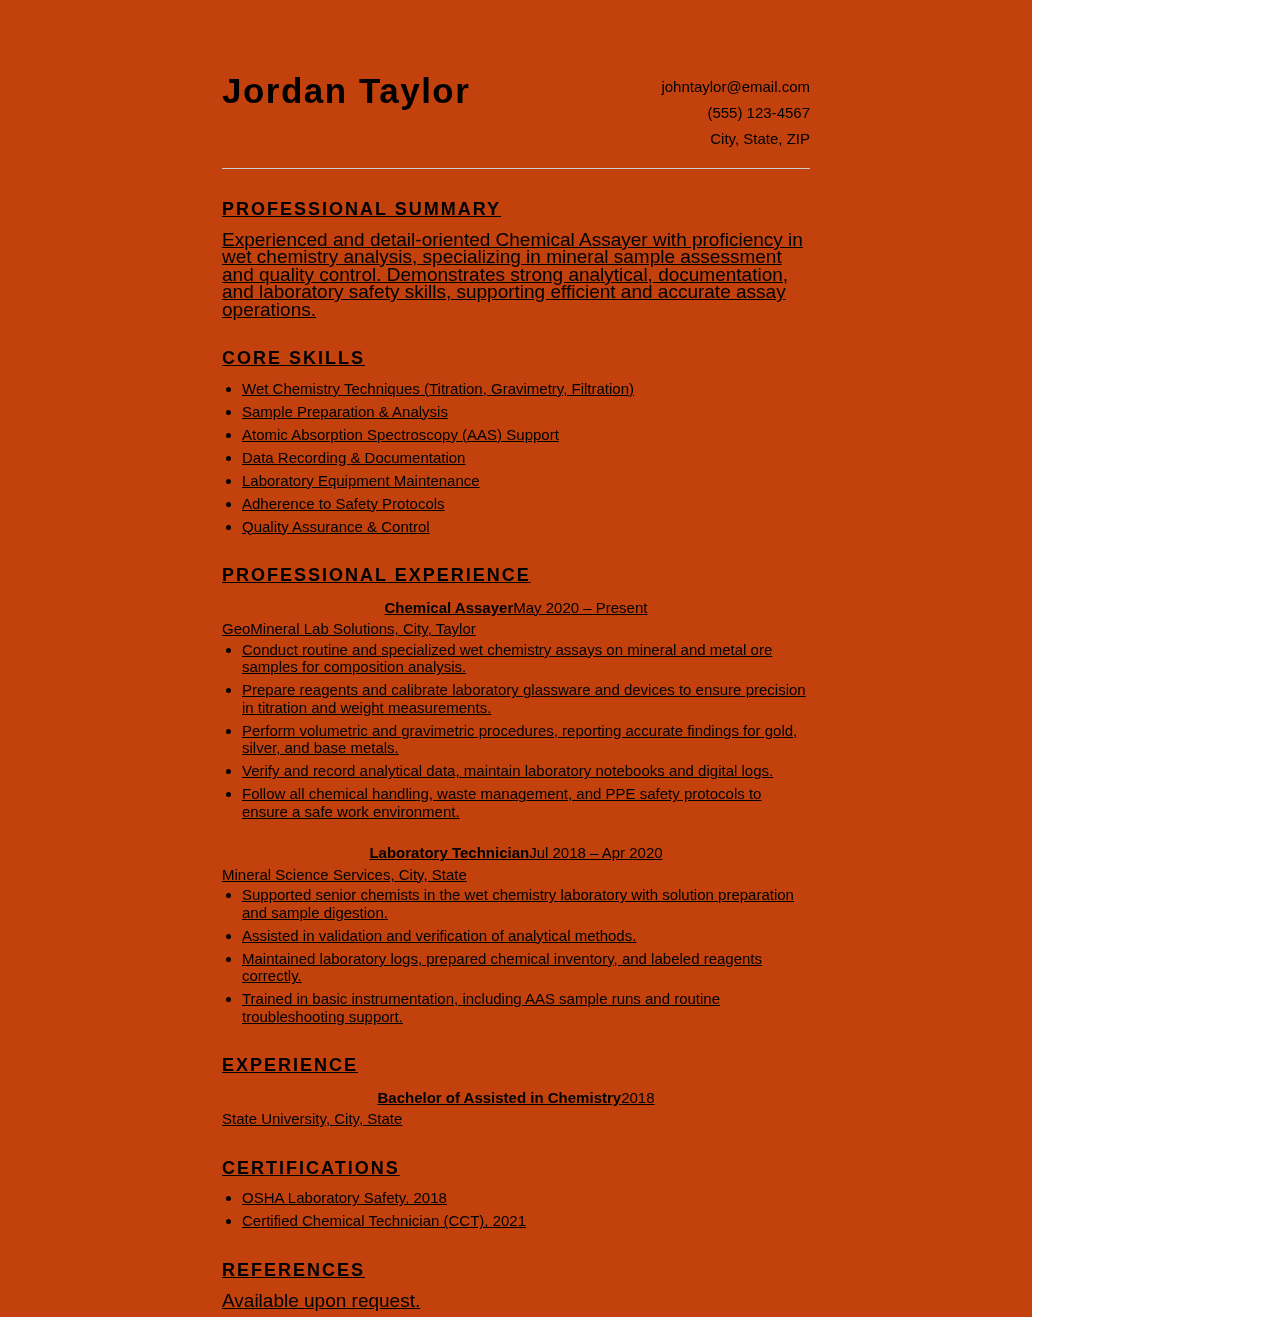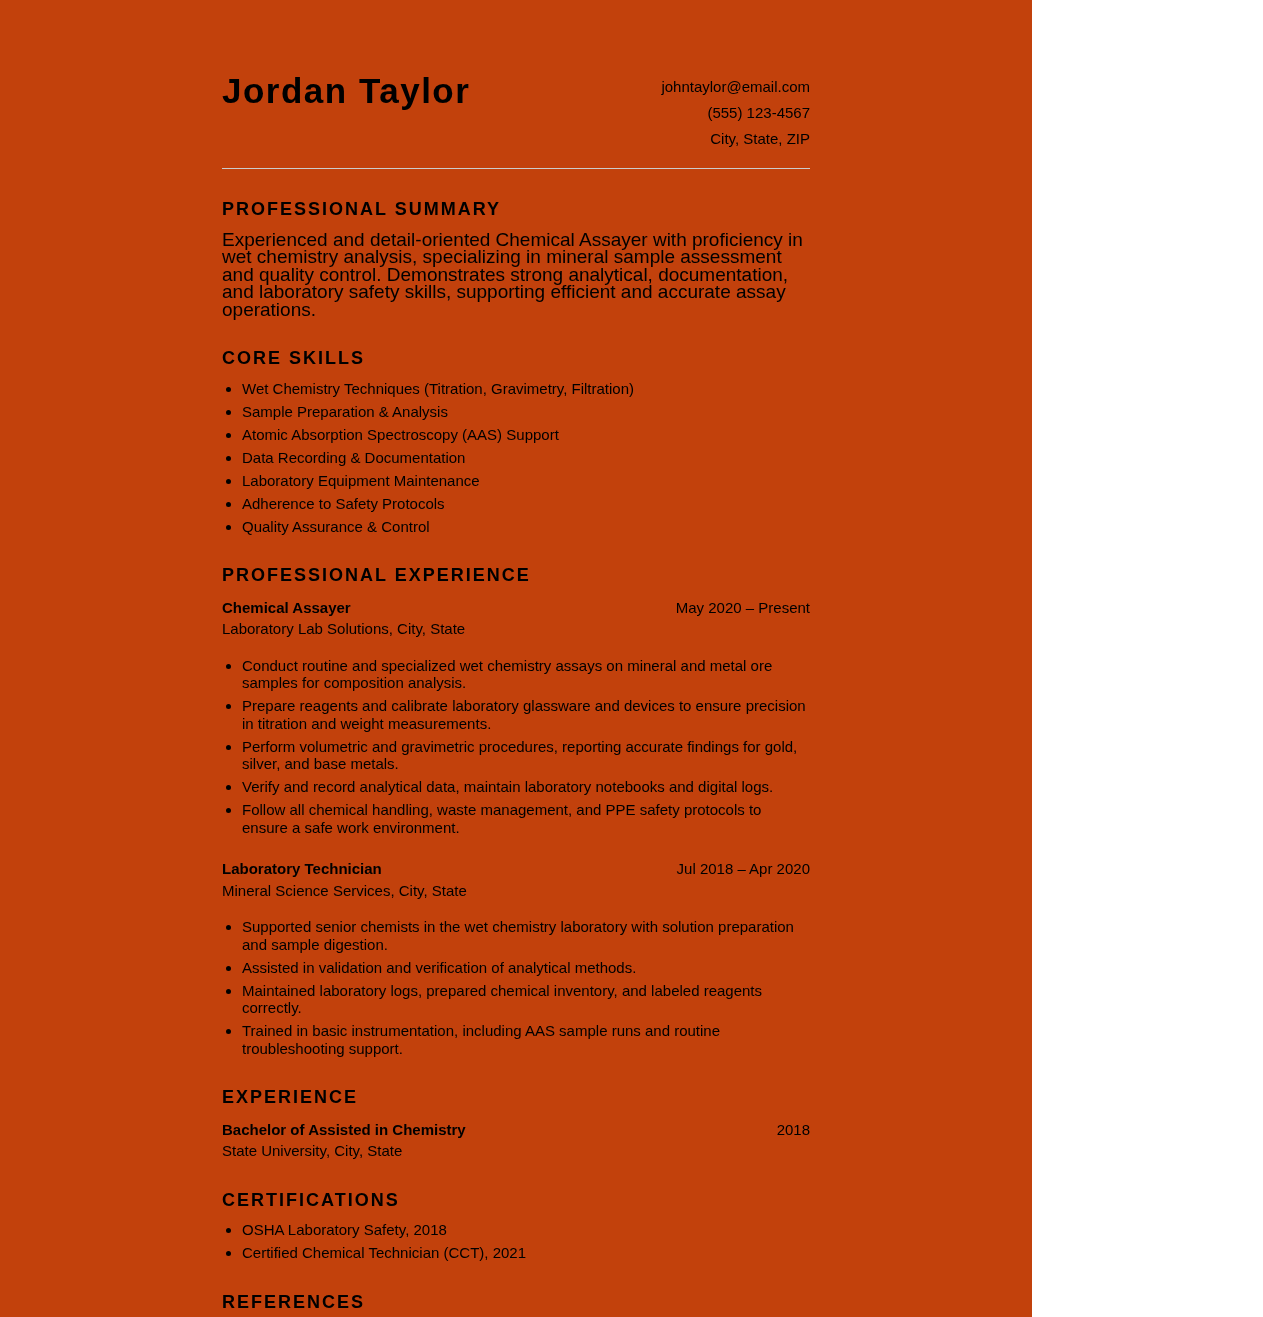--- a/index.html
+++ b/index.html
@@ -39,45 +39,45 @@
     line-height: 26px;
     padding-top: 3px;
   }
   hr.rule {
     border: none;
     border-top: 1px solid #cccccc;
     margin: 16px 0 0 0;
     height: 0;
   }
   
-  .section { margin-top: 30px; }
+  .section { margin-top: 30px; text-decoration: underline; }
   .section-heading {
     font-size: 18px;
     font-weight: bold;
     letter-spacing: 2px;
     margin: 0 0 10px 0;
     line-height: 1.2;
   }
   .body-text {
     font-size: 19px;
     line-height: 17.5px;
     margin: 0;
   }
   ul.bullets {
     margin: 10px 0 0 0;
     padding-left: 20px;
     font-size: 15px;
     line-height: 17.5px;
   }
   ul.bullets li { margin-bottom: 5.5px; }
-  ul.bullets.tight { margin-top: 19px; }
+  ul.bullets.tight { margin-top: 3px; }
   
   .item-row {
     display: flex;
-    justify-content: space-between;
+    justify-content: center;
     align-items: baseline;
     margin-top: 12px;
     font-size: 15px;
     line-height: 17.5px;
   }
   .item-title { font-weight: bold; }
   .item-dates { font-weight: normal; text-align: right; }
   .item-sub {
     font-size: 15px;
     line-height: 17.5px;
@@ -119,21 +119,21 @@
   </div>
 
   <div class="section">
     <h2 class="section-heading">PROFESSIONAL EXPERIENCE</h2>
 
     <div class="job">
       <div class="item-row">
         <span class="item-title">Chemical Assayer</span>
         <span class="item-dates">May 2020 – Present</span>
       </div>
-      <div class="item-sub">Laboratory Lab Solutions, City, State</div>
+      <div class="item-sub">GeoMineral Lab Solutions, City, Taylor</div>
       <ul class="bullets tight">
         <li>Conduct routine and specialized wet chemistry assays on mineral and metal ore samples for composition analysis.</li>
         <li>Prepare reagents and calibrate laboratory glassware and devices to ensure precision in titration and weight measurements.</li>
         <li>Perform volumetric and gravimetric procedures, reporting accurate findings for gold, silver, and base metals.</li>
         <li>Verify and record analytical data, maintain laboratory notebooks and digital logs.</li>
         <li>Follow all chemical handling, waste management, and PPE safety protocols to ensure a safe work environment.</li>
       </ul>
     </div>
 
     <div class="job">

